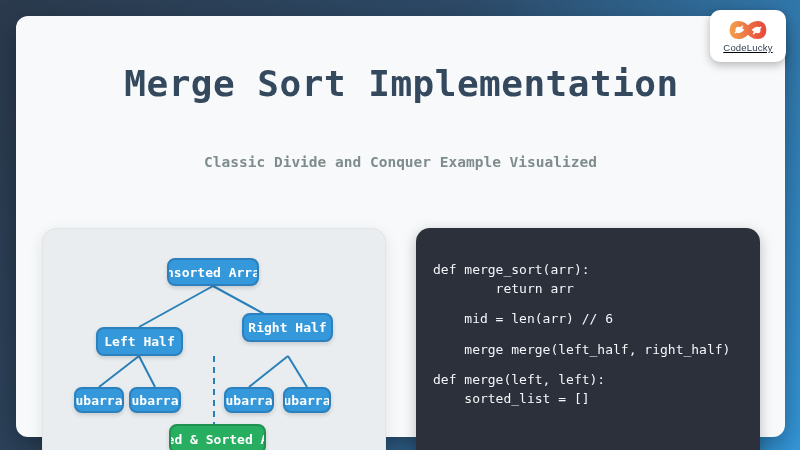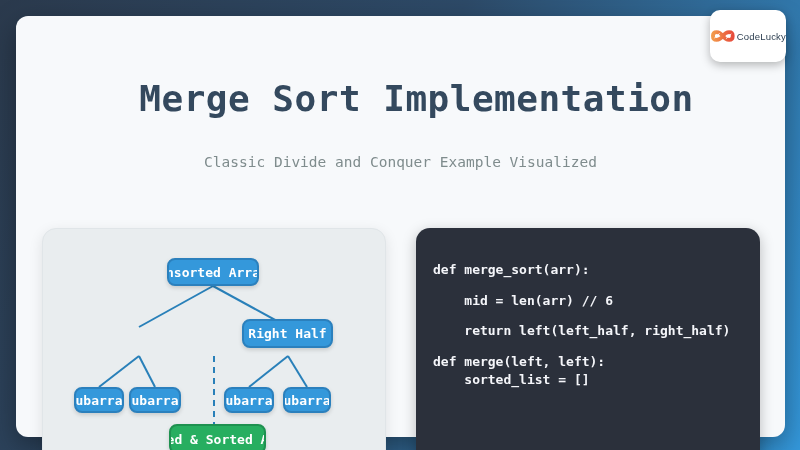--- a/index.html
+++ b/index.html
@@ -1,52 +1,52 @@
 <!DOCTYPE html>
 <html><head>
 <meta charset="utf-8">
 <style>
   html,body{margin:0;padding:0;width:800px;height:450px;overflow:hidden;
     font-family:"DejaVu Sans Mono",monospace;}
   .frame{position:relative;width:800px;height:450px;
     background:linear-gradient(118deg,#2b3a4d 0%,#2d4a68 45%,#3498db 100%);}
   .card{position:absolute;left:16px;top:16px;width:769px;height:421px;
     background:#f7f9fb;border-radius:12px;box-shadow:0 10px 28px rgba(0,0,0,.35);}
-  .title{position:absolute;top:46px;left:0;width:100%;text-align:center;margin:16px;
+  .title{position:absolute;top:46px;left:0;width:100%;text-align:center;margin:1px;
     font-size:36px;font-weight:bold;color:#34495e;letter-spacing:0.5px;}
   .subtitle{position:absolute;top:138px;left:0;width:100%;text-align:center;margin:0;
-    font-size:14.5px;color:#7f8c8d;}
+    font-size:14.5px;color:#7f8c8d;font-weight:bold;}
   .diagram-panel{position:absolute;left:26px;top:212px;width:344px;height:330px;
     background:#e9edef;border:1px solid #e0e5e8;border-radius:14px;
     box-shadow:0 4px 14px rgba(0,0,0,.10);box-sizing:border-box;}
   .connectors{position:absolute;left:0;top:0;}
   .node{position:absolute;display:flex;align-items:center;justify-content:center;
     overflow:hidden;white-space:nowrap;box-sizing:border-box;
     color:#ffffff;font-weight:bold;font-size:13px;
     background:#3498db;border:2px solid #2b80bd;border-radius:8px;
     box-shadow:0 2px 4px rgba(0,0,0,.15);}
   .node.root{left:124px;top:29px;width:92px;height:28px;}
   .node.left-half{left:53px;top:98px;width:87px;height:29px;}
-  .node.right-half{left:199px;top:90px;width:91px;height:29px;}
+  .node.right-half{left:199px;top:84px;width:91px;height:29px;}
   .node.sub1{left:31px;top:158px;width:50px;height:26px;}
   .node.sub2{left:86px;top:158px;width:52px;height:26px;}
   .node.sub3{left:181px;top:158px;width:50px;height:26px;}
   .node.sub4{left:240px;top:158px;width:48px;height:26px;}
   .node.merged{left:126px;top:195px;width:97px;height:30px;
     background:#27ae60;border-color:#1e9150;}
   .code-panel{position:absolute;left:400px;top:212px;width:344px;height:345px;
     background:#2b303b;border-radius:14px;overflow:hidden;
     box-shadow:0 4px 14px rgba(0,0,0,.25);box-sizing:border-box;
     padding:33px 14px 14px 17px;}
   .code-line{height:18.5px;line-height:18.5px;white-space:pre;
-    font-size:13px;font-weight:bold;color:#f5f6fa;}
+    font-size:13px;font-weight:normal;color:#f5f6fa;}
   .code-line.blank{height:12px;}
   .badge{position:absolute;top:10px;right:14px;width:76px;height:52px;
     background:#ffffff;border-radius:10px;box-shadow:0 3px 10px rgba(0,0,0,.28);
-    display:flex;flex-direction:row;align-items:center;justify-content:center;gap:1px;}
+    display:flex;flex-direction:column;align-items:center;justify-content:center;gap:1px;text-decoration:underline;}
   .brand-label{font-family:"Liberation Sans",sans-serif;font-size:9.5px;
     color:#2c3e50;letter-spacing:.2px;}
 </style>
 </head>
 <body>
 
 <div class="frame">
   <div class="card">
 
     <h1 class="title">Merge Sort Implementation</h1>
@@ -58,34 +58,36 @@
           <path d="M170 57 L96 98"></path>
           <path d="M170 57 L245 98"></path>
           <path d="M96 127 L56 158"></path>
           <path d="M96 127 L112 158"></path>
           <path d="M245 127 L206 158"></path>
           <path d="M245 127 L264 158"></path>
           <path d="M171 127 L171 195" stroke-dasharray="6 5"></path>
         </g>
       </svg>
       <div class="node root">Unsorted Array</div>
+      <div class="node left-half">Left Half</div>
       <div class="node right-half">Right Half</div>
       <div class="node sub1">Subarray</div>
       <div class="node sub2">Subarray</div>
       <div class="node sub3">Subarray</div>
       <div class="node sub4">Subarray</div>
       <div class="node merged">Merged &amp; Sorted Array</div>
     </div>
 
     <div class="code-panel">
       <div class="code-line">def merge_sort(arr):</div>
+      <div class="code-line">        return arr</div>
       <div class="code-line blank"></div>
       <div class="code-line">    mid = len(arr) // 6</div>
       <div class="code-line blank"></div>
-      <div class="code-line">    return left(left_half, right_half)</div>
+      <div class="code-line">    merge merge(left_half, right_half)</div>
       <div class="code-line blank"></div>
       <div class="code-line">def merge(left, left):</div>
       <div class="code-line">    sorted_list = []</div>
     </div>
   </div>
 
   <div class="badge">
     <svg width="40" height="22" viewBox="0 0 44 24">
       <defs>
         <linearGradient id="lg" x1="0" y1="0" x2="1" y2="0">

